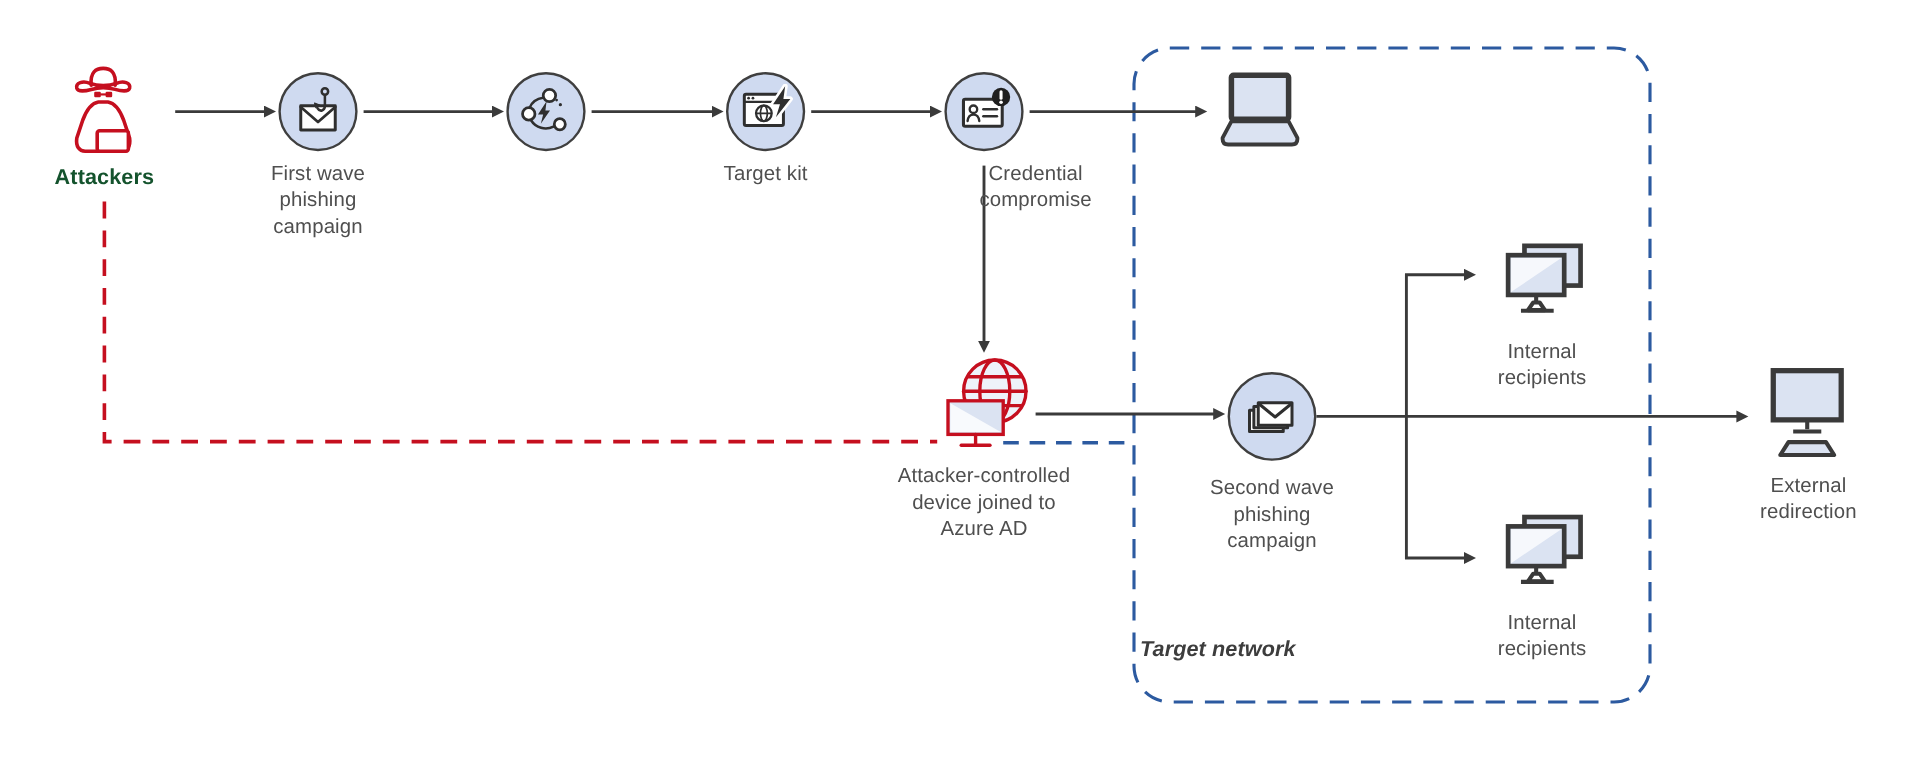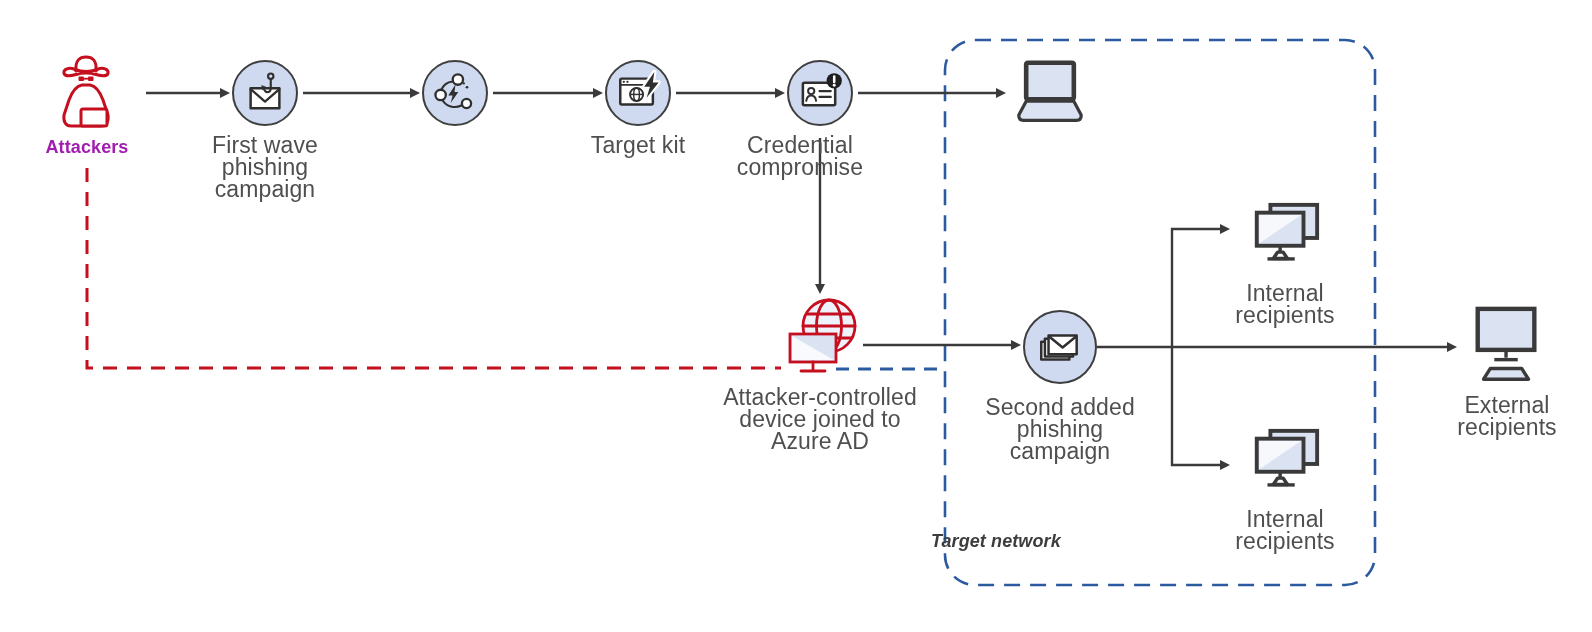--- a/index.html
+++ b/index.html
@@ -8,24 +8,24 @@
     font-family:"Liberation Sans",sans-serif;
   }
   .overlay{position:absolute;left:0;top:0;width:1592px;height:632px;}
   .node-circle{
     position:absolute;border:2.5px solid #3f3f3f;border-radius:50%;
     background:#cfdaf0;display:flex;align-items:center;justify-content:center;
     box-sizing:border-box;
   }
   .icon-abs{position:absolute;}
   .label{
-    position:absolute;font-size:23px;line-height:22px;color:#4f4f4f;
+    position:absolute;font-size:17px;line-height:22px;color:#4f4f4f;
     text-align:center;white-space:pre-line;letter-spacing:.1px;
   }
-  .label-attackers{font-weight:700;color:#a21caf;font-size:18px;}
+  .label-attackers{font-weight:700;color:#14532d;font-size:18px;}
   .label-target{font-style:italic;font-weight:700;color:#3d3d3d;font-size:18px;text-align:left;}
 </style>
 </head>
 <body>
 
 <div class="stage">
 
   <svg class="overlay" viewBox="0 0 1592 632">
     <defs>
       <marker id="ah" markerUnits="userSpaceOnUse" markerWidth="14" markerHeight="12" refX="2" refY="5" orient="auto">
@@ -124,21 +124,21 @@
         <circle cx="14.5" cy="21.5" r="3.2" stroke-width="2"></circle>
         <path d="M9.5,31.5 C10,27.5 12,26 14.5,26 C17,26 19,27.5 19.5,31.5" stroke-width="2"></path>
         <path d="M23,21.5 H34.5" stroke-width="2.2"></path>
         <path d="M23,27.5 H34.5" stroke-width="2.2"></path>
       </g>
       <circle cx="38" cy="11" r="7.8" fill="#1f1f1f"></circle>
       <path d="M38,6.6 V12.2" stroke="#ffffff" stroke-width="2.6" stroke-linecap="round"></path>
       <circle cx="38" cy="15.6" r="1.5" fill="#ffffff"></circle>
     </svg>
   </div>
-  <div class="label" style="left:715px;top:134px;width:170px">Credential
+  <div class="label" style="left:778px;top:134px;width:170px">Credential
 compromise</div>
 
   <svg class="icon-abs" style="left:1006px;top:58px" width="88" height="68" viewBox="0 0 96 72">
     <rect x="22" y="4" width="52" height="40" rx="2" fill="#dbe3f2" stroke="#3a3a3a" stroke-width="5"></rect>
     <path d="M14,61 L22,46 H74 L82,61 L82,62 C82,65.5 80,67 77,67 H19 C16,67 14,65.5 14,62 Z" fill="#dbe3f2" stroke="#3a3a3a" stroke-width="3.5" stroke-linejoin="round"></path>
   </svg>
 
   <svg class="icon-abs" style="left:782px;top:294px" width="80" height="86" viewBox="0 0 80 86">
     <g stroke="#c50f1f" stroke-width="2.8" fill="none" stroke-linecap="round">
       <circle cx="47" cy="32" r="26" fill="#eef2fa"></circle>
@@ -161,21 +161,21 @@
   <div class="node-circle" style="left:1023px;top:310px;width:74px;height:74px">
     <svg width="50" height="50" viewBox="0 0 48 48">
       <g stroke="#2f2f2f" stroke-width="2.4" fill="#ffffff" stroke-linejoin="round">
         <rect x="6" y="19" width="27" height="17"></rect>
         <rect x="9.5" y="16" width="27" height="17"></rect>
         <rect x="13" y="13" width="27" height="18"></rect>
         <path d="M13,13.5 L26.5,24.5 L40,13.5" fill="none"></path>
       </g>
     </svg>
   </div>
-  <div class="label" style="left:975px;top:396px;width:170px">Second added
+  <div class="label" style="left:975px;top:396px;width:170px">Second wave
 phishing
 campaign</div>
 
   <svg class="icon-abs" style="left:1243px;top:200px" width="84" height="74" viewBox="0 0 84 76">
     <rect x="27" y="5" width="48" height="34" fill="#dbe3f2" stroke="#3a3a3a" stroke-width="4"></rect>
     <rect x="13" y="13" width="48" height="34" fill="#dbe3f2" stroke="#3a3a3a" stroke-width="4"></rect>
     <polygon points="15.5,15.5 58.5,15.5 15.5,44.5" fill="rgba(255,255,255,0.75)"></polygon>
     <g stroke="#3a3a3a" stroke-width="3.5" fill="#ffffff" stroke-linejoin="round">
       <path d="M37,47 V53"></path>
       <path d="M30,60 L34.5,53.5 H40 L44.5,60 Z"></path>
@@ -200,17 +200,17 @@
 
   <svg class="icon-abs" style="left:1463px;top:304px" width="88" height="82" viewBox="0 0 88 84">
     <rect x="14" y="5" width="58" height="42" fill="#dbe3f2" stroke="#3a3a3a" stroke-width="4.5"></rect>
     <g stroke="#3a3a3a" stroke-width="3.5" stroke-linejoin="round">
       <path d="M43,47 V55" fill="none"></path>
       <path d="M31,57 H55" fill="none"></path>
       <path d="M27,66 H59 L66,77 H20 Z" fill="#dbe3f2"></path>
     </g>
   </svg>
   <div class="label" style="left:1422px;top:394px;width:170px">External
-recipients</div>
-
-  <div class="label label-target" style="left:931px;top:530px;width:240px">Target network</div>
+redirection</div>
+
+  <div class="label label-target" style="left:950px;top:530px;width:240px">Target network</div>
 
 </div>
 
 </body></html>

